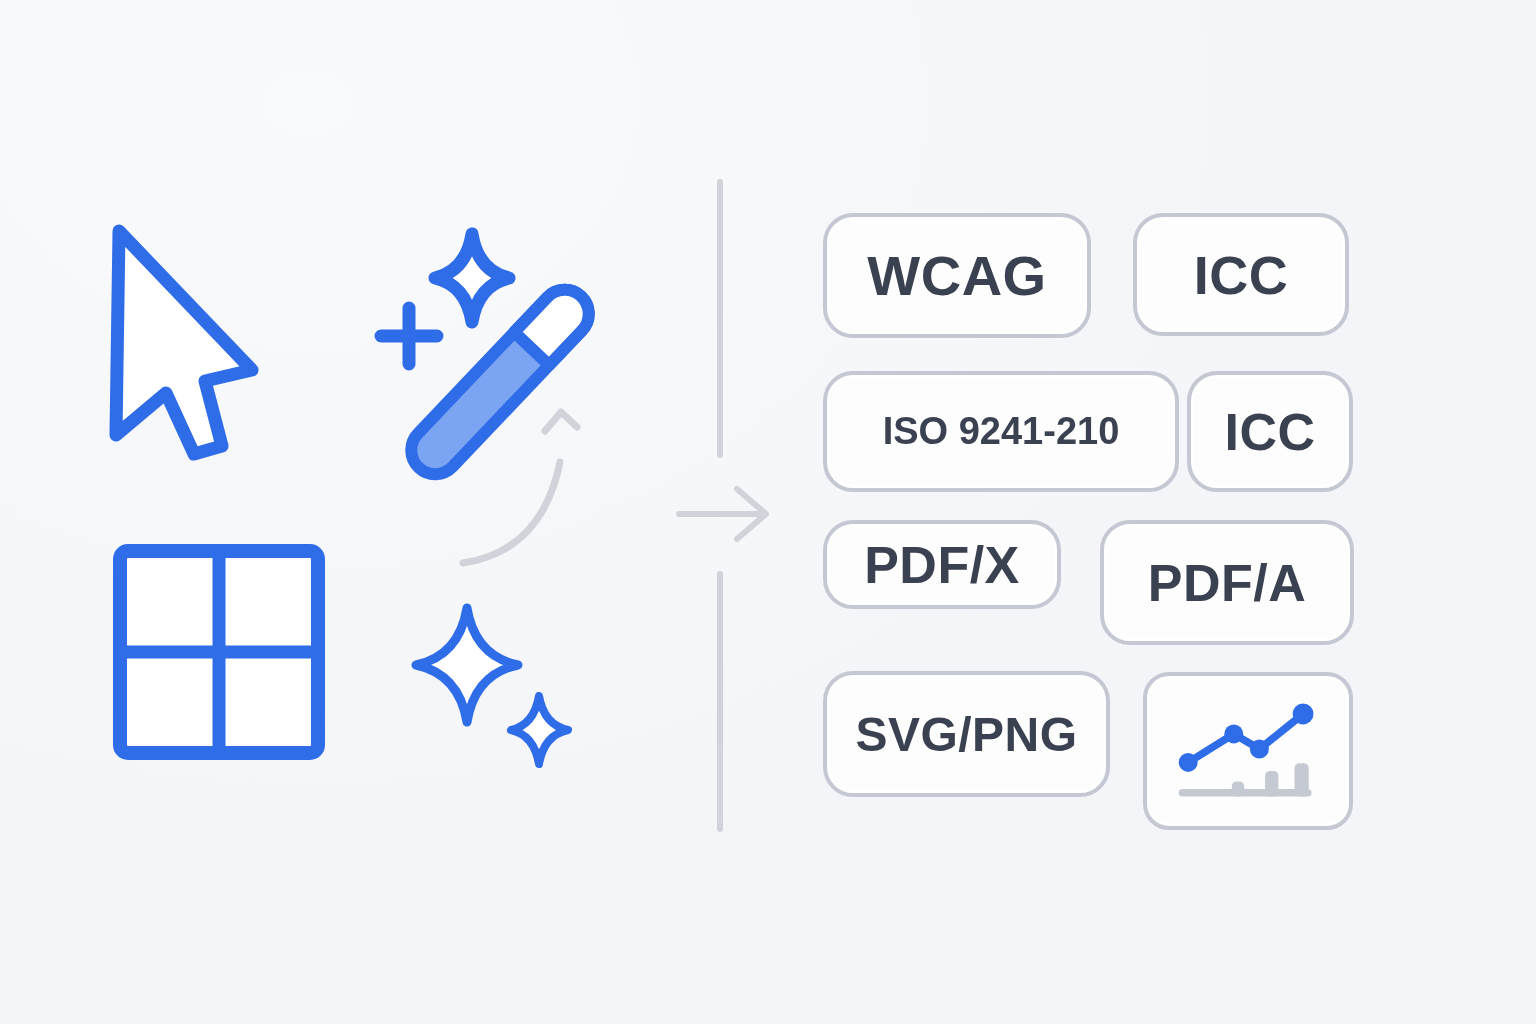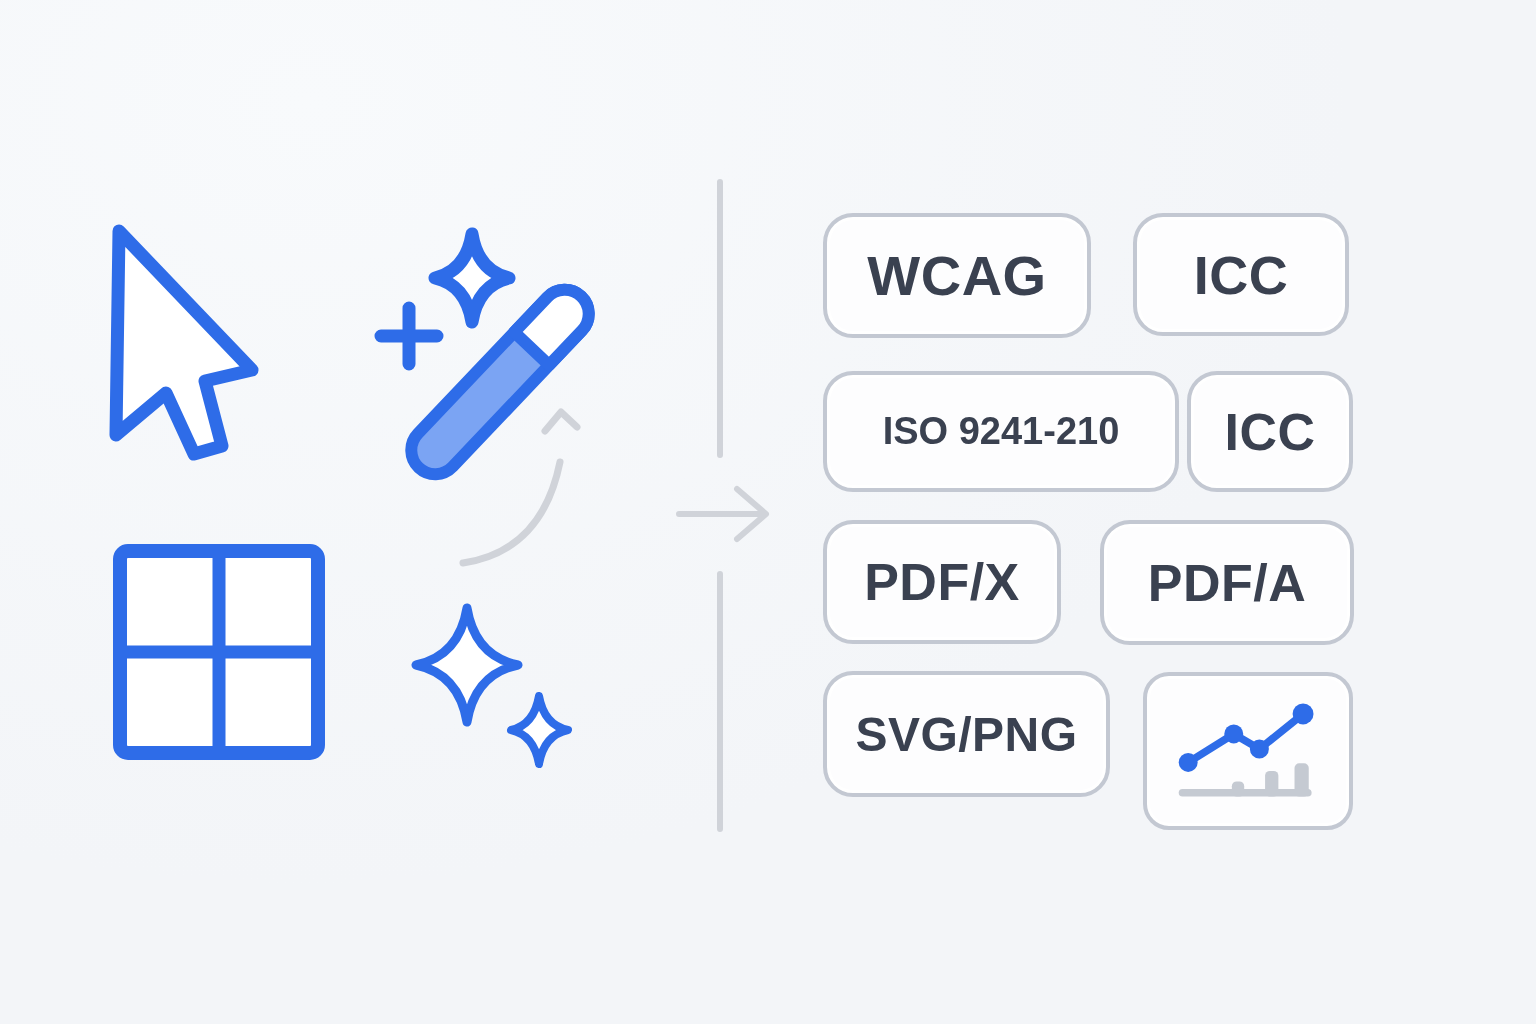--- a/index.html
+++ b/index.html
@@ -26,21 +26,21 @@
     border:4px solid var(--badge-border);
     border-radius:30px;
     color:var(--text);font-weight:bold;letter-spacing:.5px;
     box-shadow:inset 0 0 0 3px #ffffff;
     white-space:nowrap;
   }
   .b-wcag  {left:823px; top:213px; width:268px;height:125px;font-size:56px;}
   .b-icc1  {left:1133px;top:213px; width:216px;height:123px;font-size:54px;}
   .b-iso   {left:823px; top:371px; width:356px;height:121px;font-size:38px;letter-spacing:0;}
   .b-icc2  {left:1187px;top:371px; width:166px;height:121px;font-size:52px;}
-  .b-pdfx  {left:823px; top:520px; width:238px;height:124px;font-size:52px;}
+  .b-pdfx  {left:823px; top:520px; width:238px;height:89px;font-size:52px;}
   .b-pdfa  {left:1100px;top:520px; width:254px;height:125px;font-size:52px;}
   .b-svgpng{left:823px; top:671px; width:287px;height:126px;font-size:48px;}
   .b-chart {left:1143px;top:672px; width:210px;height:158px;border-radius:26px;}
   .b-chart svg{display:block;width:100%;height:100%;}
 
   
   .st-blue{stroke:var(--blue);}
   .f-blue{fill:var(--blue);}
   .f-bluelight{fill:var(--blue-light);}
   .f-white{fill:#ffffff;}

